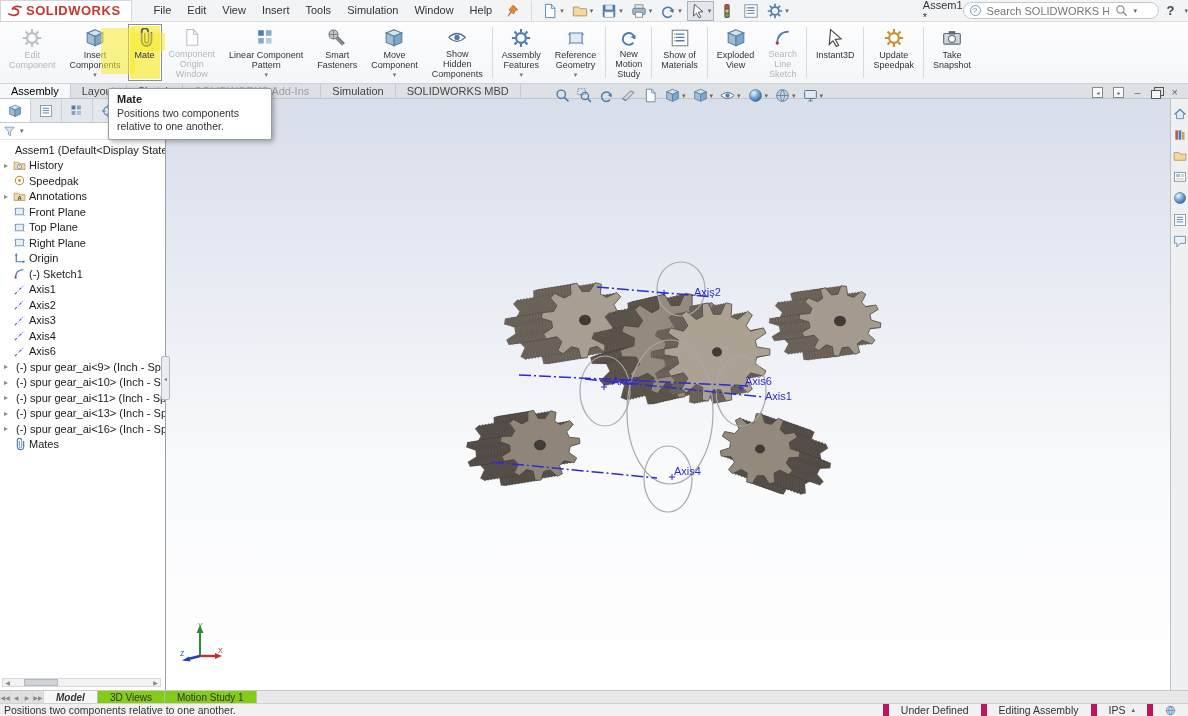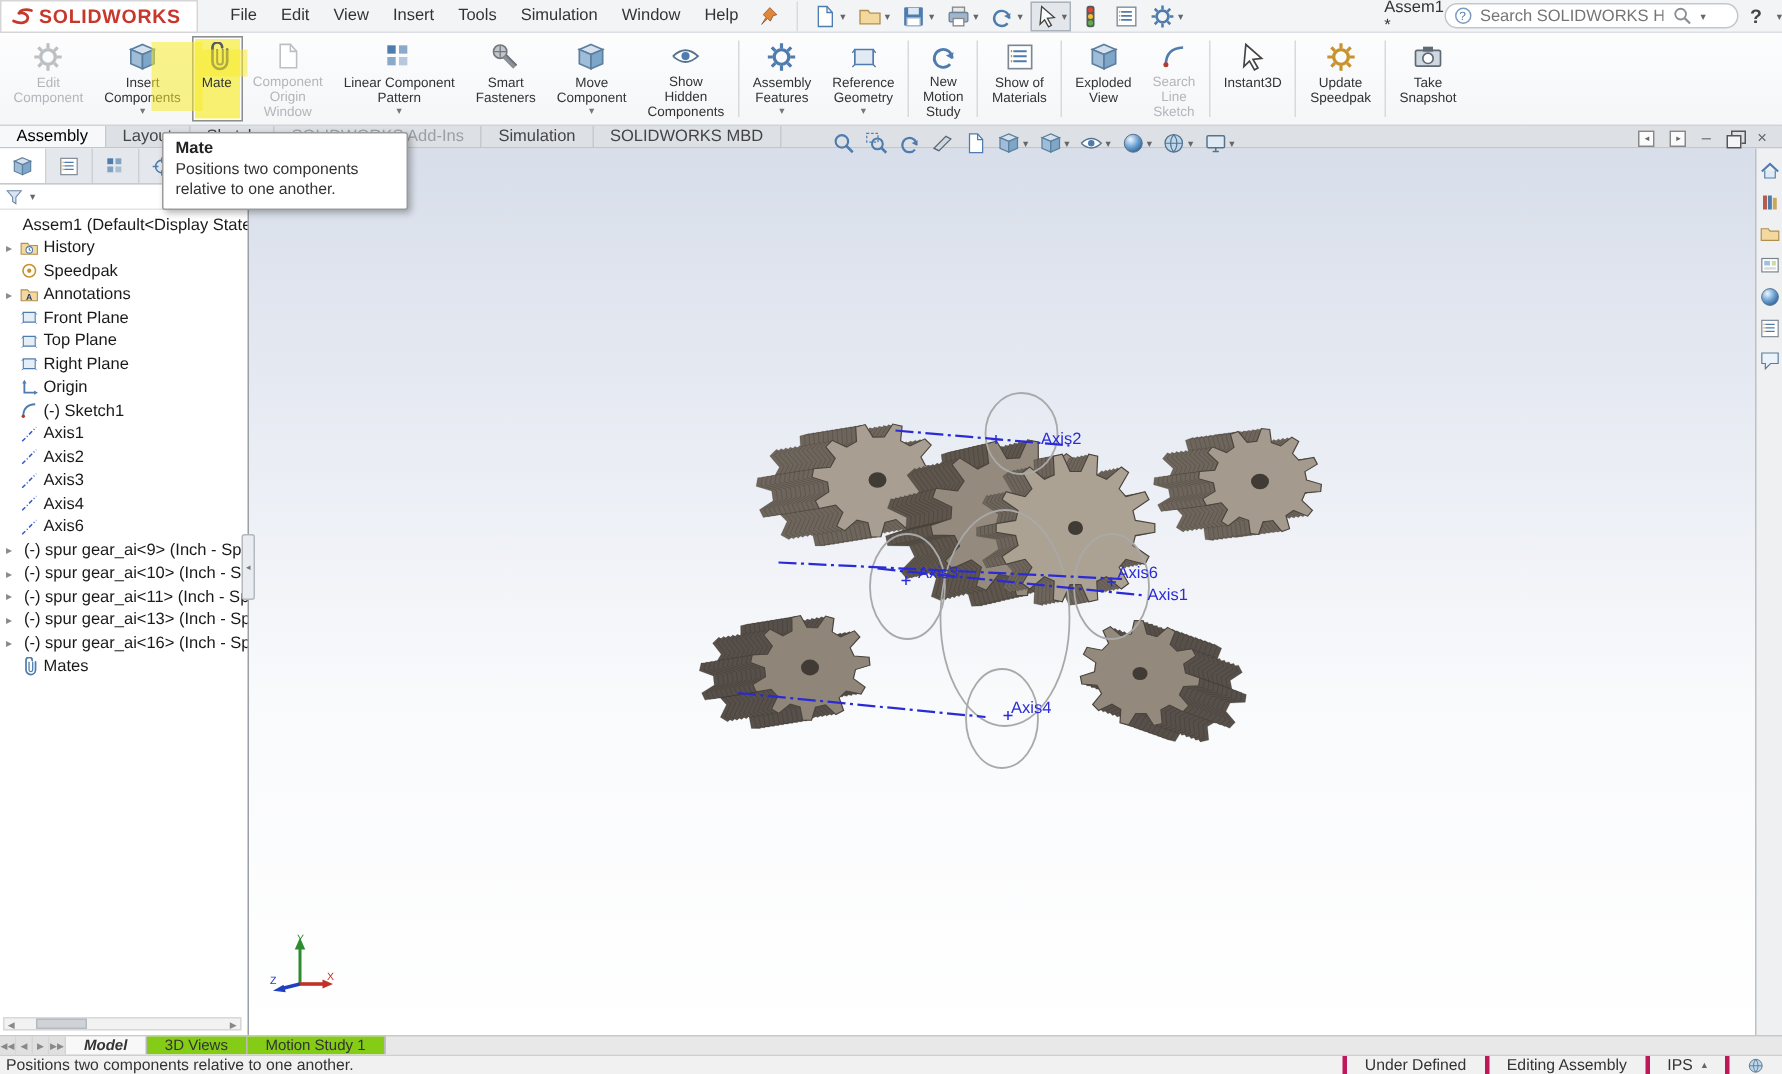--- a/index.html
+++ b/index.html
@@ -98,21 +98,21 @@
   
   .bottombar{position:absolute;left:0;bottom:13px;width:100%;height:13px;background:#e8e8e8;
              border-top:1px solid #c9c9c9;display:flex;align-items:stretch;font-size:10px;}
   .navbtn{width:11px;display:flex;align-items:center;justify-content:center;font-size:6px;
           color:#888;border-right:1px solid #d5d5d5;background:#e0e0e0;}
   .btab{padding:0 12px;display:flex;align-items:center;background:#84cc16;border-right:1px solid #b9b9b9;color:#333;}
   .btab.active{background:#f8f8f8;font-weight:bold;font-style:italic;}
   .statusbar{position:absolute;left:0;bottom:0;width:100%;height:13px;background:#f1f1f1;
              border-top:1px solid #cfcfcf;display:flex;align-items:center;font-size:10.5px;color:#333;}
   .statmsg{padding-left:4px;flex:1;}
-  .statseg{padding:0 12px;border-left:3px solid #be185d;height:100%;display:flex;align-items:center;gap:4px;}
+  .statseg{padding:0 12px;border-left:6px solid #be185d;height:100%;display:flex;align-items:center;gap:4px;}
 
   
   .tooltip{position:absolute;left:108px;top:88px;width:164px;background:#fff;border:1px solid #9b9b9b;
            border-radius:2px;box-shadow:2px 2px 5px rgba(0,0,0,.3);padding:4px 8px 6px;z-index:30;}
   .tooltip .tt-title{font-weight:bold;margin-bottom:2px;}
   .tooltip .tt-body{color:#333;font-size:10.5px;line-height:1.25;}
   .hlblob{position:absolute;background:rgba(247,235,45,.55);z-index:20;pointer-events:none;}
   .hlblob.b1{left:101px;top:28px;width:34px;height:46px;}
   .hlblob.b2{left:135px;top:33px;width:30px;height:18px;}
 

